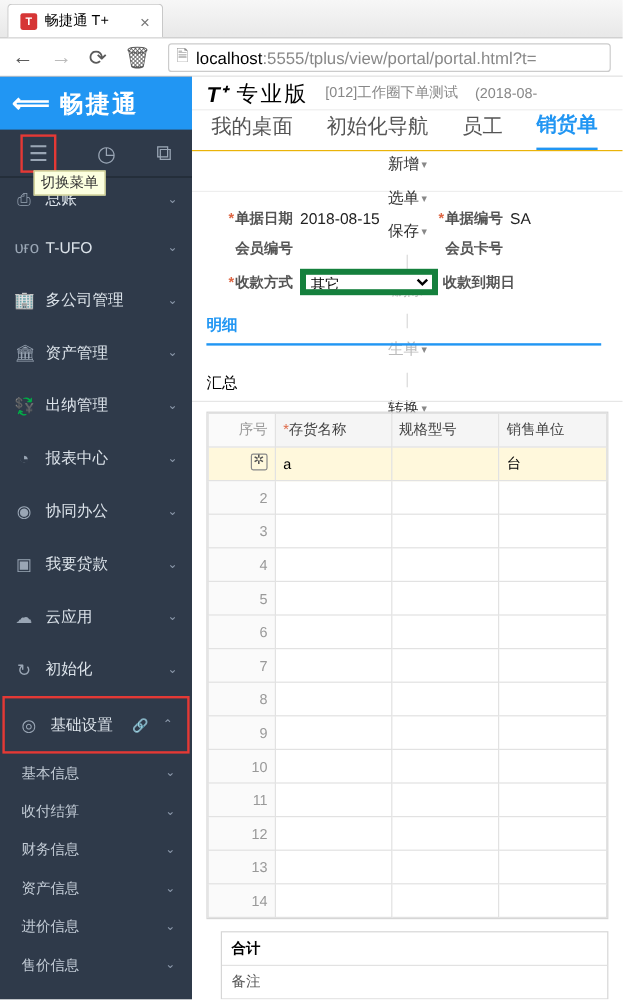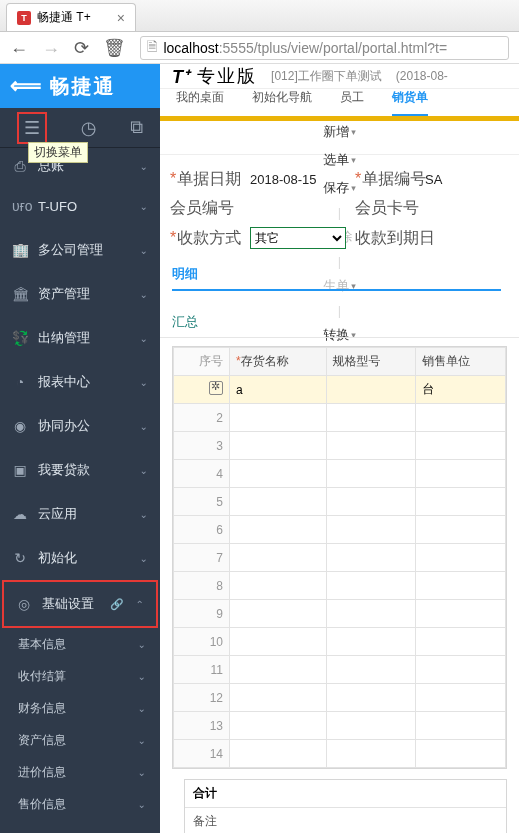--- a/index.html
+++ b/index.html
@@ -35,41 +35,41 @@
 .sub-item { height: 32px; display: flex; align-items: center; padding: 0 14px 0 18px; font-size: 12px; color: #c3ccd6; cursor: pointer; }
 .sub-item .caret { margin-left: auto; color: #8a97a9; font-size: 10px; }
 .link-ic { margin-left: 6px; font-size: 11px; color: #9aa6b5; }
 
 
 .main { flex: 1; background: #fff; display: flex; flex-direction: column; overflow: hidden; }
 .header { height: 44px; display: flex; align-items: center; padding: 0 12px; gap: 8px; border-bottom: 1px solid #eee; white-space: nowrap; }
 .header .logo { font-weight: bold; font-style: italic; font-size: 18px; }
 .header .edition { font-size: 18px; font-weight: 500; letter-spacing: 2px; }
 .header .meta { color: #888; font-size: 12px; margin-left: 6px; }
-.tabs { height: 34px; display: flex; padding: 0 16px; gap: 28px; border-bottom: 5px solid #eab308; font-size: 12px; }
+.tabs { height: 34px; display: flex; align-items: flex-end; padding: 0 16px; gap: 28px; border-bottom: 1px solid #eab308; font-size: 17px; }
 .tabs .tab-item { padding-bottom: 8px; color: #555; cursor: pointer; }
 .tabs .tab-item.active { color: #2196f3; border-bottom: 2px solid #2196f3; font-weight: 600; }
 .actions { height: 34px; display: flex; align-items: center; padding: 0 12px; gap: 6px; border-bottom: 1px solid #eee; font-size: 13px; color: #333; white-space: nowrap; flex-direction: column; }
 .actions .act { display: flex; align-items: center; gap: 2px; cursor: pointer; padding: 2px 4px; }
 .actions .act .dd { font-size: 9px; color: #888; }
 .actions .act.disabled { color: #bbb; }
 .actions .sep { color: #ddd; }
 
 .form-area { padding: 10px 0 6px 0; }
 .form-row { display: flex; padding: 4px 0; }
 .field { display: flex; align-items: center; }
-.field .lbl { width: 80px; text-align: left; color: #555; font-size: 16px; padding-right: 6px; white-space: nowrap; }
+.field .lbl { width: 80px; text-align: right; color: #555; font-size: 12px; padding-right: 6px; white-space: nowrap; font-weight: bold; }
 .field .req { color: #d64; margin-right: 1px; }
 .field .val { min-width: 90px; font-size: 13px; color: #222; }
-.field select { width: 96px; height: 22px; border: 1px solid #15803d; font-size: 12px; background: #fff; }
+.field select { width: 115px; height: 22px; border: 5px solid #15803d; font-size: 12px; background: #fff; }
 .field.right { margin-left: auto; padding-right: 4px; }
 .field.right .lbl { width: 70px; }
 
 .subtabs { display: flex; gap: 22px; padding: 6px 18px 0 12px; border-bottom: 1px solid #e6e6e6; font-size: 13px; flex-direction: column; }
-.subtabs .st { padding-bottom: 6px; color: #0f766e; cursor: pointer; }
+.subtabs .st { padding-bottom: 6px; color: #000000; cursor: pointer; }
 .subtabs .st.active { color: #2196f3; border-bottom: 2px solid #2196f3; font-weight: 600; }
 
 .grid { margin: 8px 12px 0 12px; border: 1px solid #d6d6d6; }
 .grid table { width: 100%; border-collapse: collapse; }
 .grid th, .grid td { border: 1px solid #e2e2e2; height: 28px; font-size: 12px; padding: 0 6px; text-align: left; }
 .grid th { background: #f5f5f5; color: #444; font-weight: 500; }
 .grid th .req { color: #d64; }
 .grid .rownum { width: 56px; text-align: right; color: #999; background: #fafafa; }
 .grid tr.editing td { background: #fff8dc; }
 .grid tr.editing .rownum { background: #fff8dc; }

